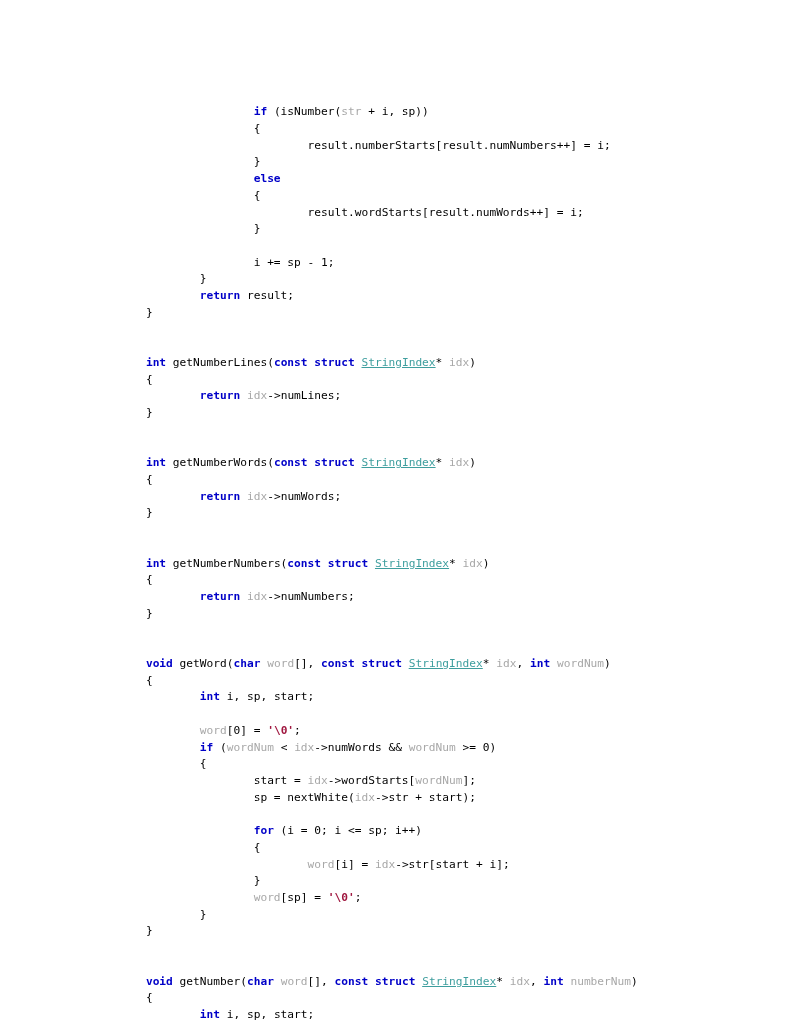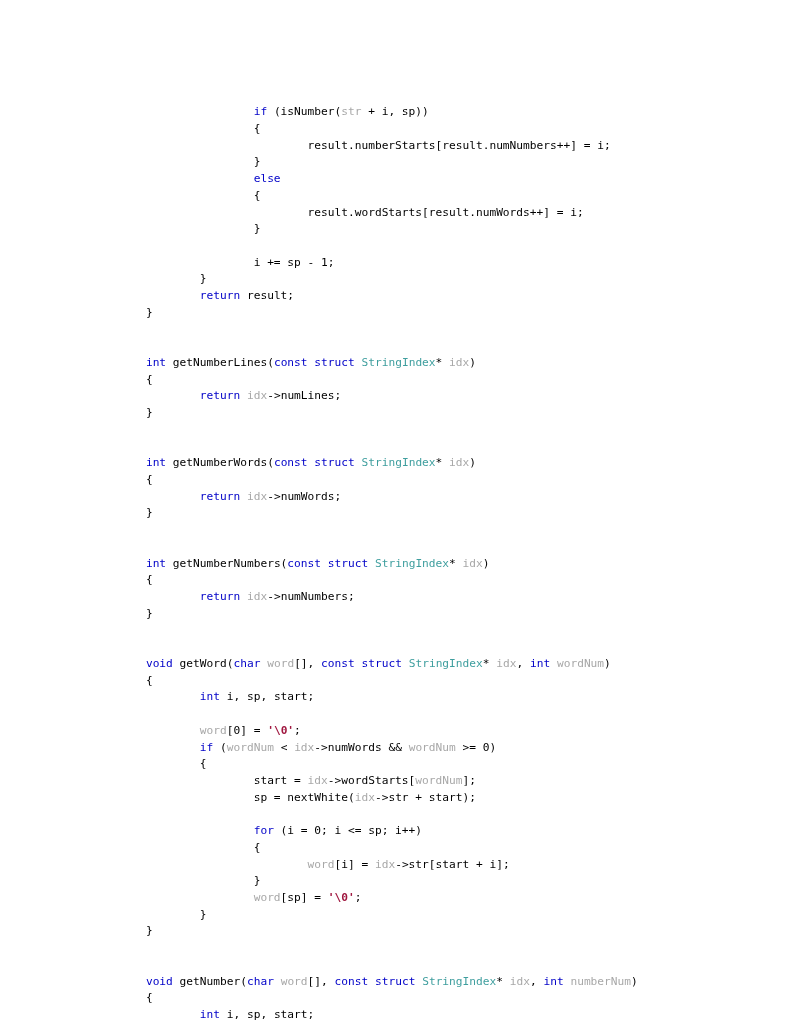--- a/index.html
+++ b/index.html
@@ -32,22 +32,22 @@
     -webkit-font-smoothing: none;
   }
   .ln {
     display: block;
     height: 16.72px;
     white-space: pre;
   }
   .ln:empty::after { content: "\00a0"; }
 
   
-  .kw  { color: #0000c8; font-weight: normal; }
-  .typ { color: #3e9e9e; }
+  .kw  { color: #0000c8; font-weight: bold; }
+  .typ { color: #3e9e9e; text-decoration: underline; }
   .var { color: #a8a8a8; }
   .str { color: #a01840; font-weight: bold; }
   .pln { color: #000000; }
 </style>
 </head>
 <body>
 
 <div id="page">
   <pre id="code-listing"><span class="ln"><span class="pln">                        </span><span class="kw">if</span><span class="pln"> (isNumber(</span><span class="var">str</span><span class="pln"> + i, sp))</span></span><span class="ln"><span class="pln">                        </span><span class="pln">{</span></span><span class="ln"><span class="pln">                                </span><span class="pln">result.numberStarts[result.numNumbers++] = i;</span></span><span class="ln"><span class="pln">                        </span><span class="pln">}</span></span><span class="ln"><span class="pln">                        </span><span class="kw">else</span></span><span class="ln"><span class="pln">                        </span><span class="pln">{</span></span><span class="ln"><span class="pln">                                </span><span class="pln">result.wordStarts[result.numWords++] = i;</span></span><span class="ln"><span class="pln">                        </span><span class="pln">}</span></span><span class="ln"></span><span class="ln"><span class="pln">                        </span><span class="pln">i += sp - 1;</span></span><span class="ln"><span class="pln">                </span><span class="pln">}</span></span><span class="ln"><span class="pln">                </span><span class="kw">return</span><span class="pln"> result;</span></span><span class="ln"><span class="pln">        </span><span class="pln">}</span></span><span class="ln"></span><span class="ln"></span><span class="ln"><span class="pln">        </span><span class="kw">int</span><span class="pln"> getNumberLines(</span><span class="kw">const</span><span class="pln"> </span><span class="kw">struct</span><span class="pln"> </span><span class="typ">StringIndex</span><span class="pln">* </span><span class="var">idx</span><span class="pln">)</span></span><span class="ln"><span class="pln">        </span><span class="pln">{</span></span><span class="ln"><span class="pln">                </span><span class="kw">return</span><span class="pln"> </span><span class="var">idx</span><span class="pln">-&gt;numLines;</span></span><span class="ln"><span class="pln">        </span><span class="pln">}</span></span><span class="ln"></span><span class="ln"></span><span class="ln"><span class="pln">        </span><span class="kw">int</span><span class="pln"> getNumberWords(</span><span class="kw">const</span><span class="pln"> </span><span class="kw">struct</span><span class="pln"> </span><span class="typ">StringIndex</span><span class="pln">* </span><span class="var">idx</span><span class="pln">)</span></span><span class="ln"><span class="pln">        </span><span class="pln">{</span></span><span class="ln"><span class="pln">                </span><span class="kw">return</span><span class="pln"> </span><span class="var">idx</span><span class="pln">-&gt;numWords;</span></span><span class="ln"><span class="pln">        </span><span class="pln">}</span></span><span class="ln"></span><span class="ln"></span><span class="ln"><span class="pln">        </span><span class="kw">int</span><span class="pln"> getNumberNumbers(</span><span class="kw">const</span><span class="pln"> </span><span class="kw">struct</span><span class="pln"> </span><span class="typ">StringIndex</span><span class="pln">* </span><span class="var">idx</span><span class="pln">)</span></span><span class="ln"><span class="pln">        </span><span class="pln">{</span></span><span class="ln"><span class="pln">                </span><span class="kw">return</span><span class="pln"> </span><span class="var">idx</span><span class="pln">-&gt;numNumbers;</span></span><span class="ln"><span class="pln">        </span><span class="pln">}</span></span><span class="ln"></span><span class="ln"></span><span class="ln"><span class="pln">        </span><span class="kw">void</span><span class="pln"> getWord(</span><span class="kw">char</span><span class="pln"> </span><span class="var">word</span><span class="pln">[], </span><span class="kw">const</span><span class="pln"> </span><span class="kw">struct</span><span class="pln"> </span><span class="typ">StringIndex</span><span class="pln">* </span><span class="var">idx</span><span class="pln">, </span><span class="kw">int</span><span class="pln"> </span><span class="var">wordNum</span><span class="pln">)</span></span><span class="ln"><span class="pln">        </span><span class="pln">{</span></span><span class="ln"><span class="pln">                </span><span class="kw">int</span><span class="pln"> i, sp, start;</span></span><span class="ln"></span><span class="ln"><span class="pln">                </span><span class="var">word</span><span class="pln">[0] = </span><span class="str">'\0'</span><span class="pln">;</span></span><span class="ln"><span class="pln">                </span><span class="kw">if</span><span class="pln"> (</span><span class="var">wordNum</span><span class="pln"> &lt; </span><span class="var">idx</span><span class="pln">-&gt;numWords &amp;&amp; </span><span class="var">wordNum</span><span class="pln"> &gt;= 0)</span></span><span class="ln"><span class="pln">                </span><span class="pln">{</span></span><span class="ln"><span class="pln">                        </span><span class="pln">start = </span><span class="var">idx</span><span class="pln">-&gt;wordStarts[</span><span class="var">wordNum</span><span class="pln">];</span></span><span class="ln"><span class="pln">                        </span><span class="pln">sp = nextWhite(</span><span class="var">idx</span><span class="pln">-&gt;str + start);</span></span><span class="ln"></span><span class="ln"><span class="pln">                        </span><span class="kw">for</span><span class="pln"> (i = 0; i &lt;= sp; i++)</span></span><span class="ln"><span class="pln">                        </span><span class="pln">{</span></span><span class="ln"><span class="pln">                                </span><span class="var">word</span><span class="pln">[i] = </span><span class="var">idx</span><span class="pln">-&gt;str[start + i];</span></span><span class="ln"><span class="pln">                        </span><span class="pln">}</span></span><span class="ln"><span class="pln">                        </span><span class="var">word</span><span class="pln">[sp] = </span><span class="str">'\0'</span><span class="pln">;</span></span><span class="ln"><span class="pln">                </span><span class="pln">}</span></span><span class="ln"><span class="pln">        </span><span class="pln">}</span></span><span class="ln"></span><span class="ln"></span><span class="ln"><span class="pln">        </span><span class="kw">void</span><span class="pln"> getNumber(</span><span class="kw">char</span><span class="pln"> </span><span class="var">word</span><span class="pln">[], </span><span class="kw">const</span><span class="pln"> </span><span class="kw">struct</span><span class="pln"> </span><span class="typ">StringIndex</span><span class="pln">* </span><span class="var">idx</span><span class="pln">, </span><span class="kw">int</span><span class="pln"> </span><span class="var">numberNum</span><span class="pln">)</span></span><span class="ln"><span class="pln">        </span><span class="pln">{</span></span><span class="ln"><span class="pln">                </span><span class="kw">int</span><span class="pln"> i, sp, start;</span></span></pre>
 </div>

